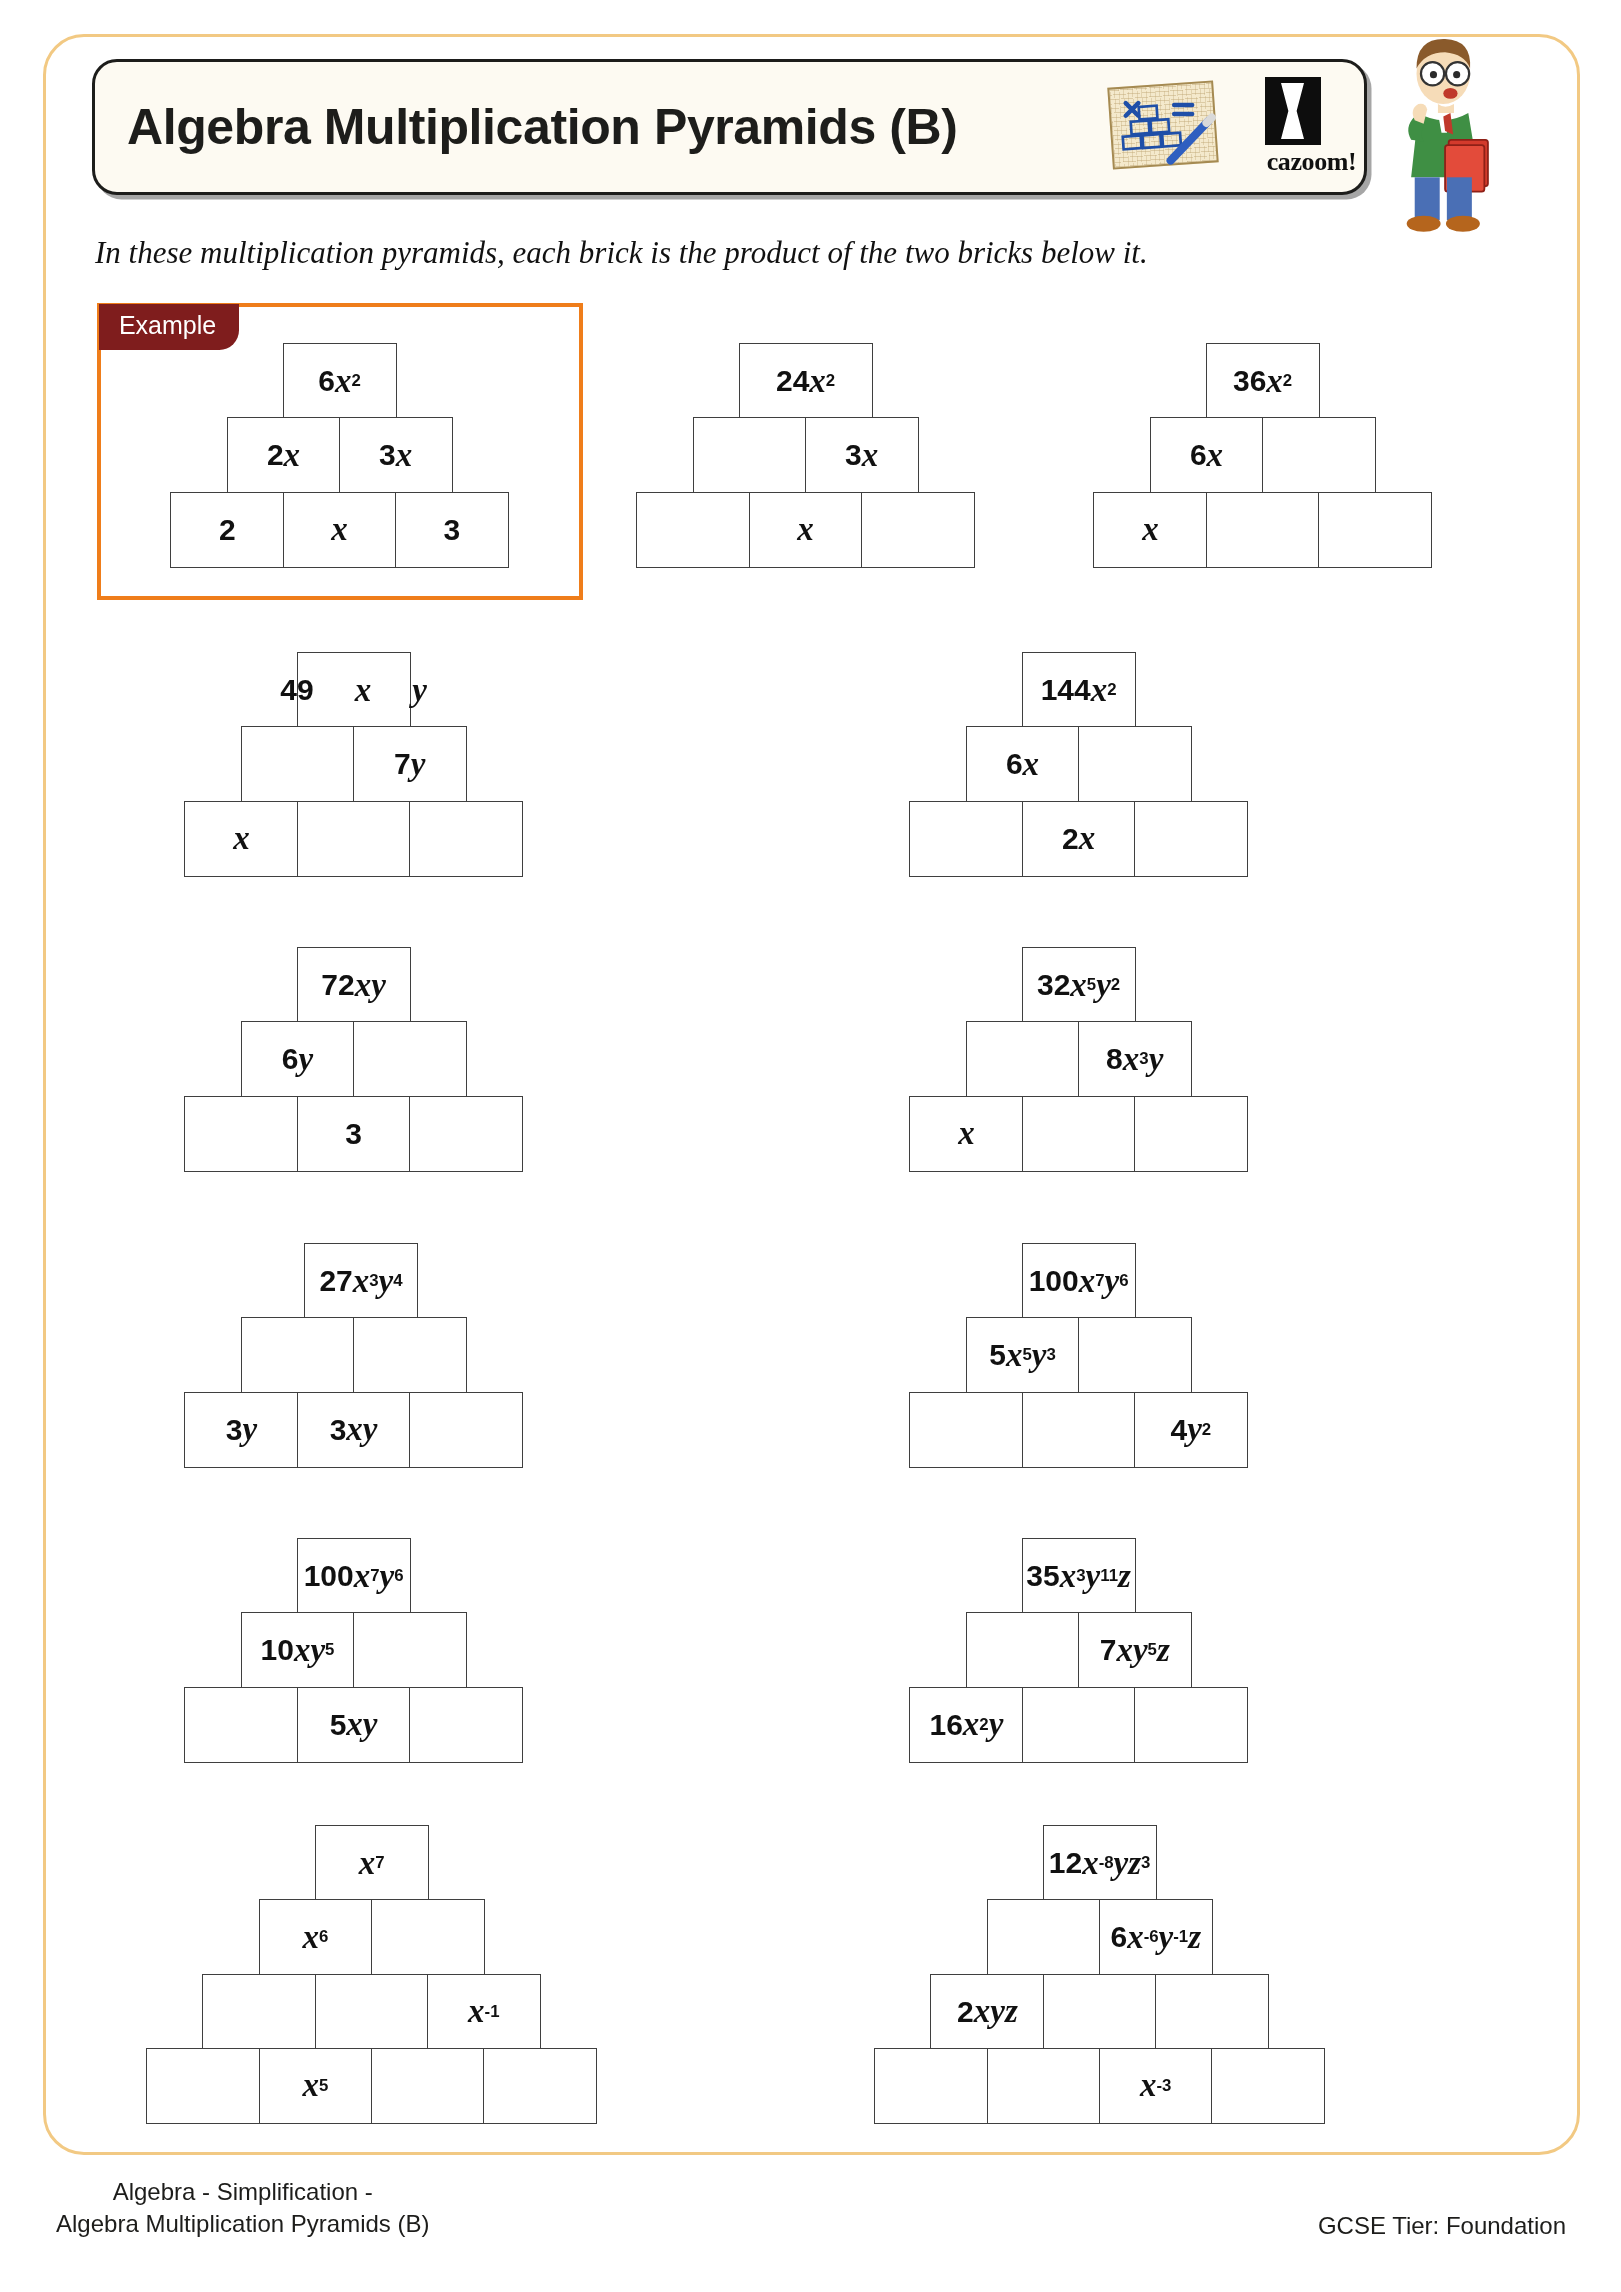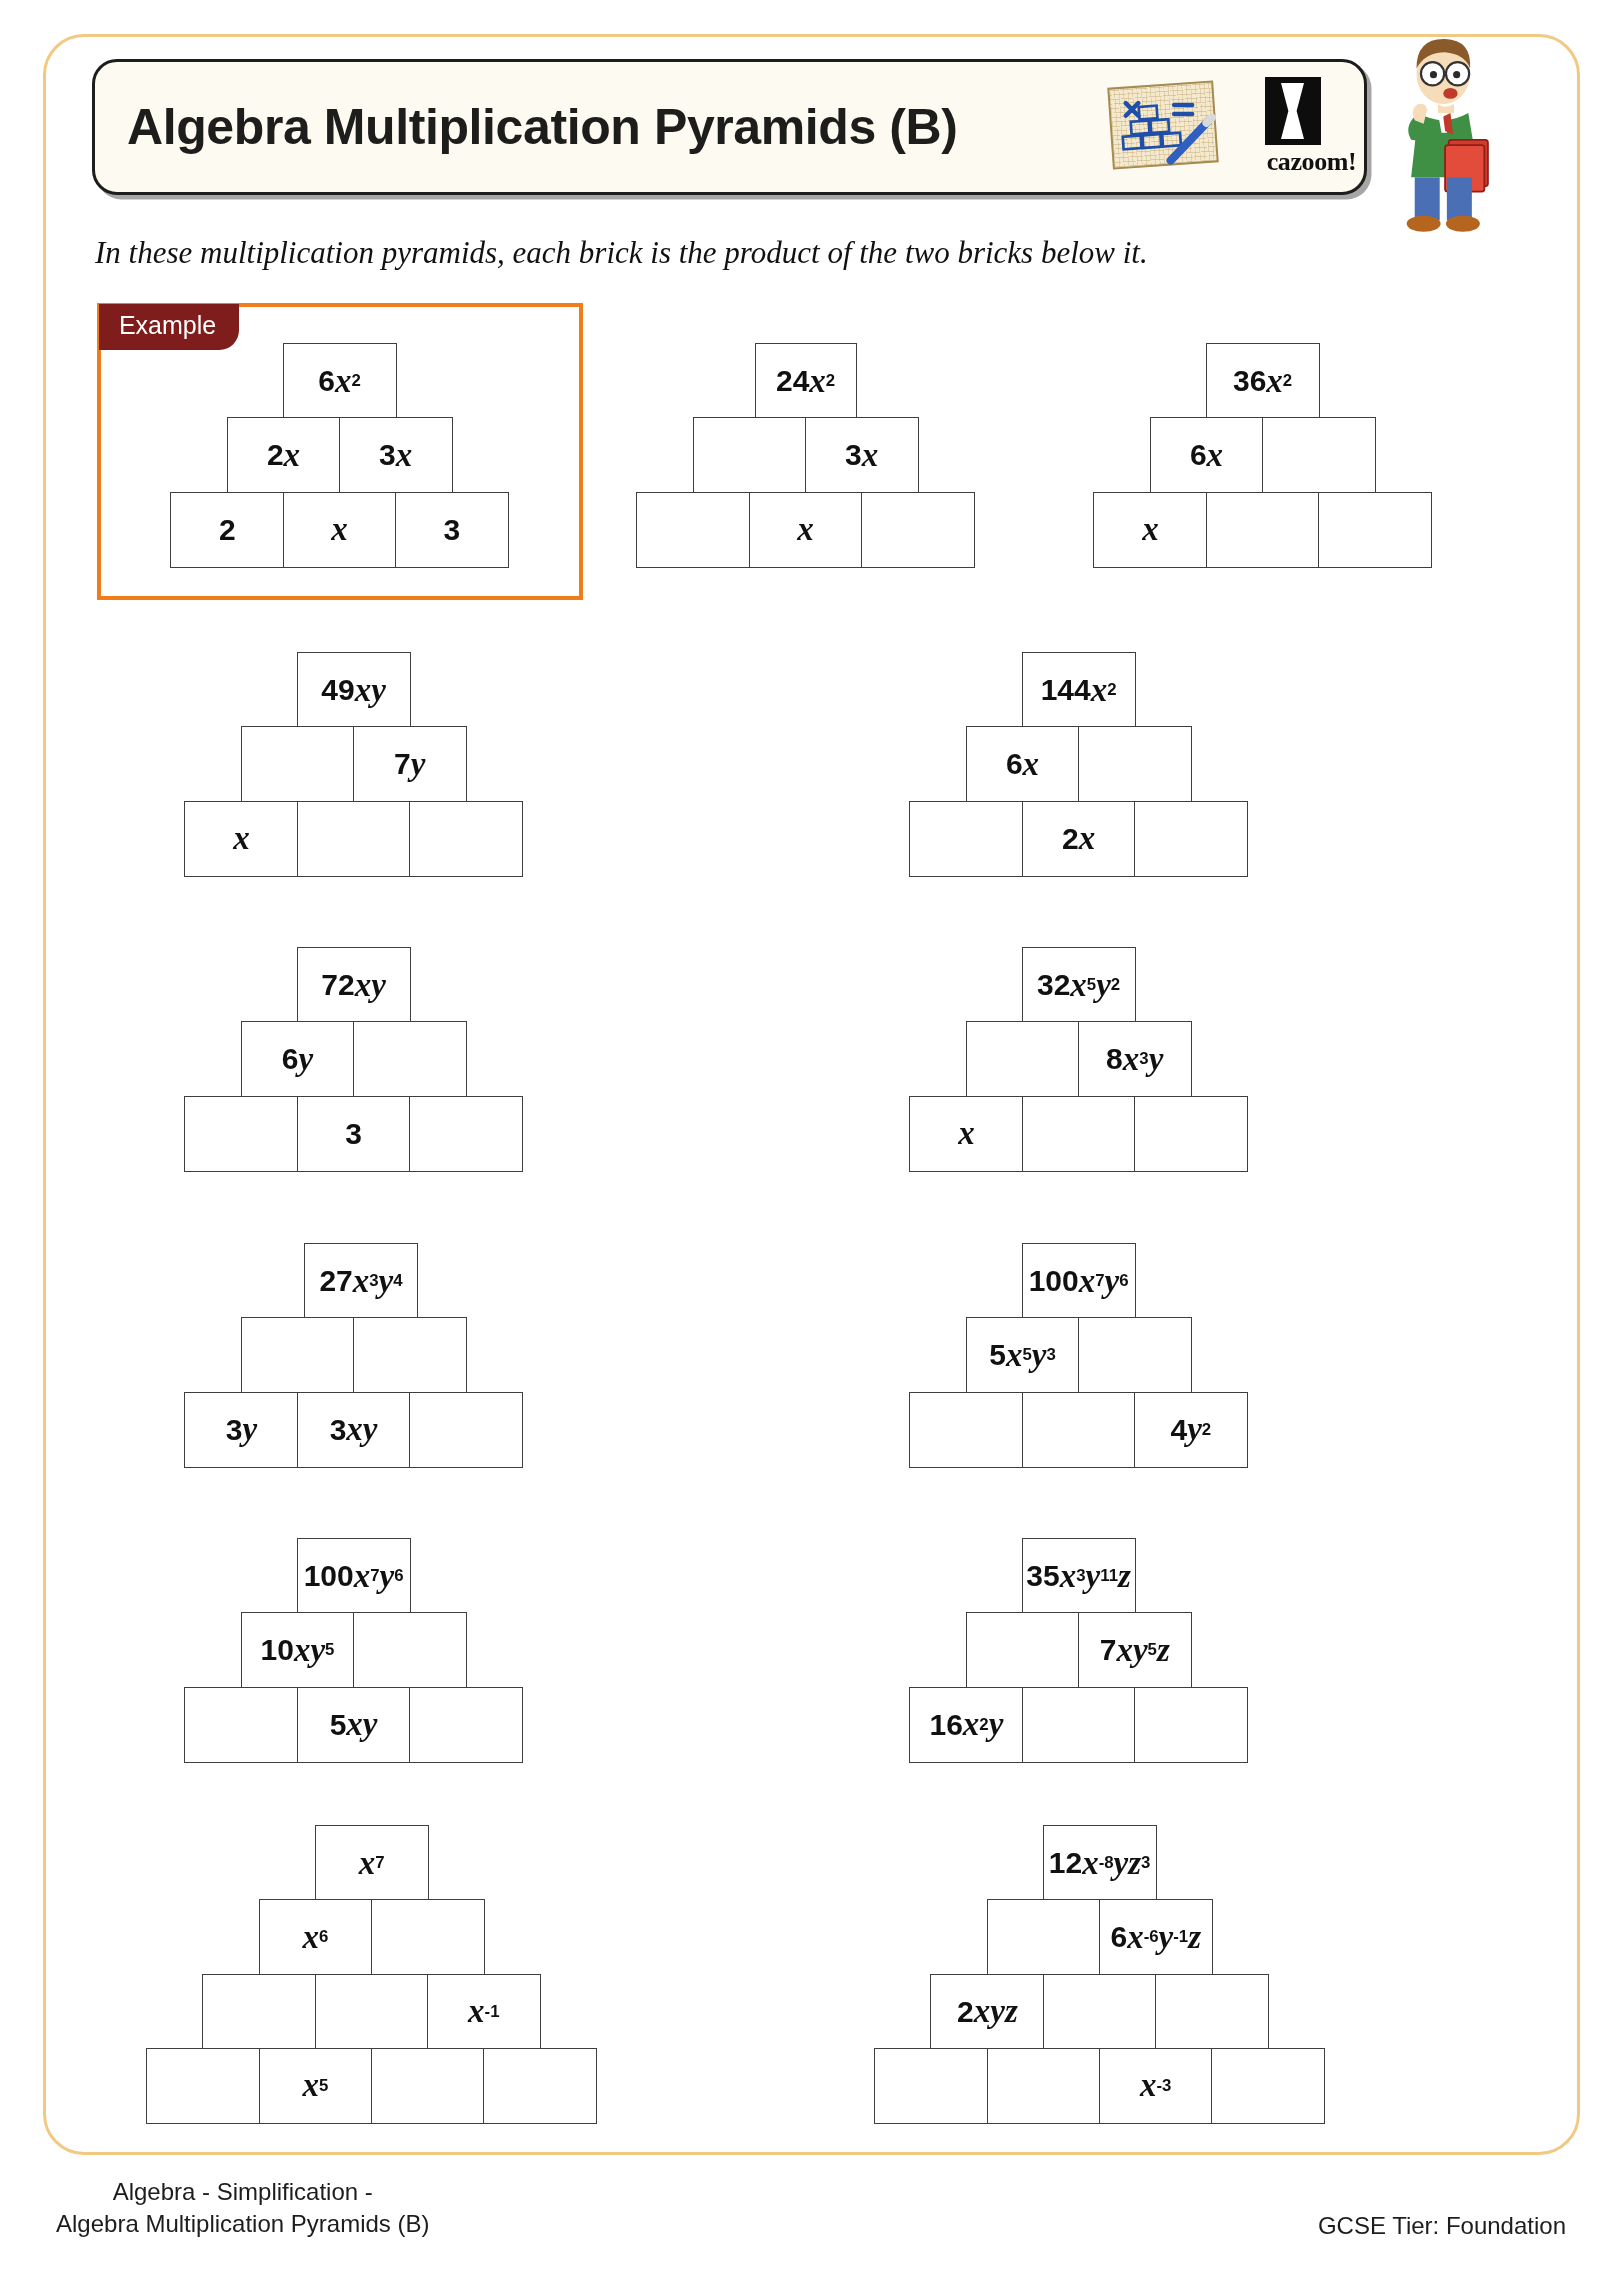--- a/index.html
+++ b/index.html
@@ -311,21 +311,21 @@
         <div class="brick" style="width: 114px; height: 76px;">
           <i>x</i>
         </div>
         <div class="brick" style="width: 114px; height: 76px;">
           <span class="val">3</span>
         </div>
       </div>
     </div>
     <div class="pyramid" style="left: 636px; top: 345px; width: 341px;">
       <div class="brick-row">
-        <div class="brick" style="width: 102px; height: 76px; align-items: center;">
+        <div class="brick" style="width: 134px; height: 76px; align-items: center;">
           <span class="val">24</span>
           <i>x</i>
           <sup>2</sup>
         </div>
       </div>
       <div class="brick-row">
         <div class="brick" style="width: 114px; height: 76px;"></div>
         <div class="brick" style="width: 114px; height: 76px;">
           <span class="val">3</span>
           <i>x</i>
@@ -357,21 +357,21 @@
       <div class="brick-row">
         <div class="brick" style="width: 114px; height: 76px;">
           <i>x</i>
         </div>
         <div class="brick" style="width: 114px; height: 76px;"></div>
         <div class="brick" style="width: 114px; height: 76px;"></div>
       </div>
     </div>
     <div class="pyramid" style="left: 184px; top: 654px; width: 341px;">
       <div class="brick-row">
-        <div class="brick" style="width: 114px; height: 76px;">
+        <div class="brick" style="width: 114px; height: 76px; gap: 41px;">
           <span class="val">49</span>
           <i>x</i>
           <i>y</i>
         </div>
       </div>
       <div class="brick-row">
         <div class="brick" style="width: 114px; height: 76px;"></div>
         <div class="brick" style="width: 114px; height: 76px;">
           <span class="val">7</span>
           <i>y</i>

